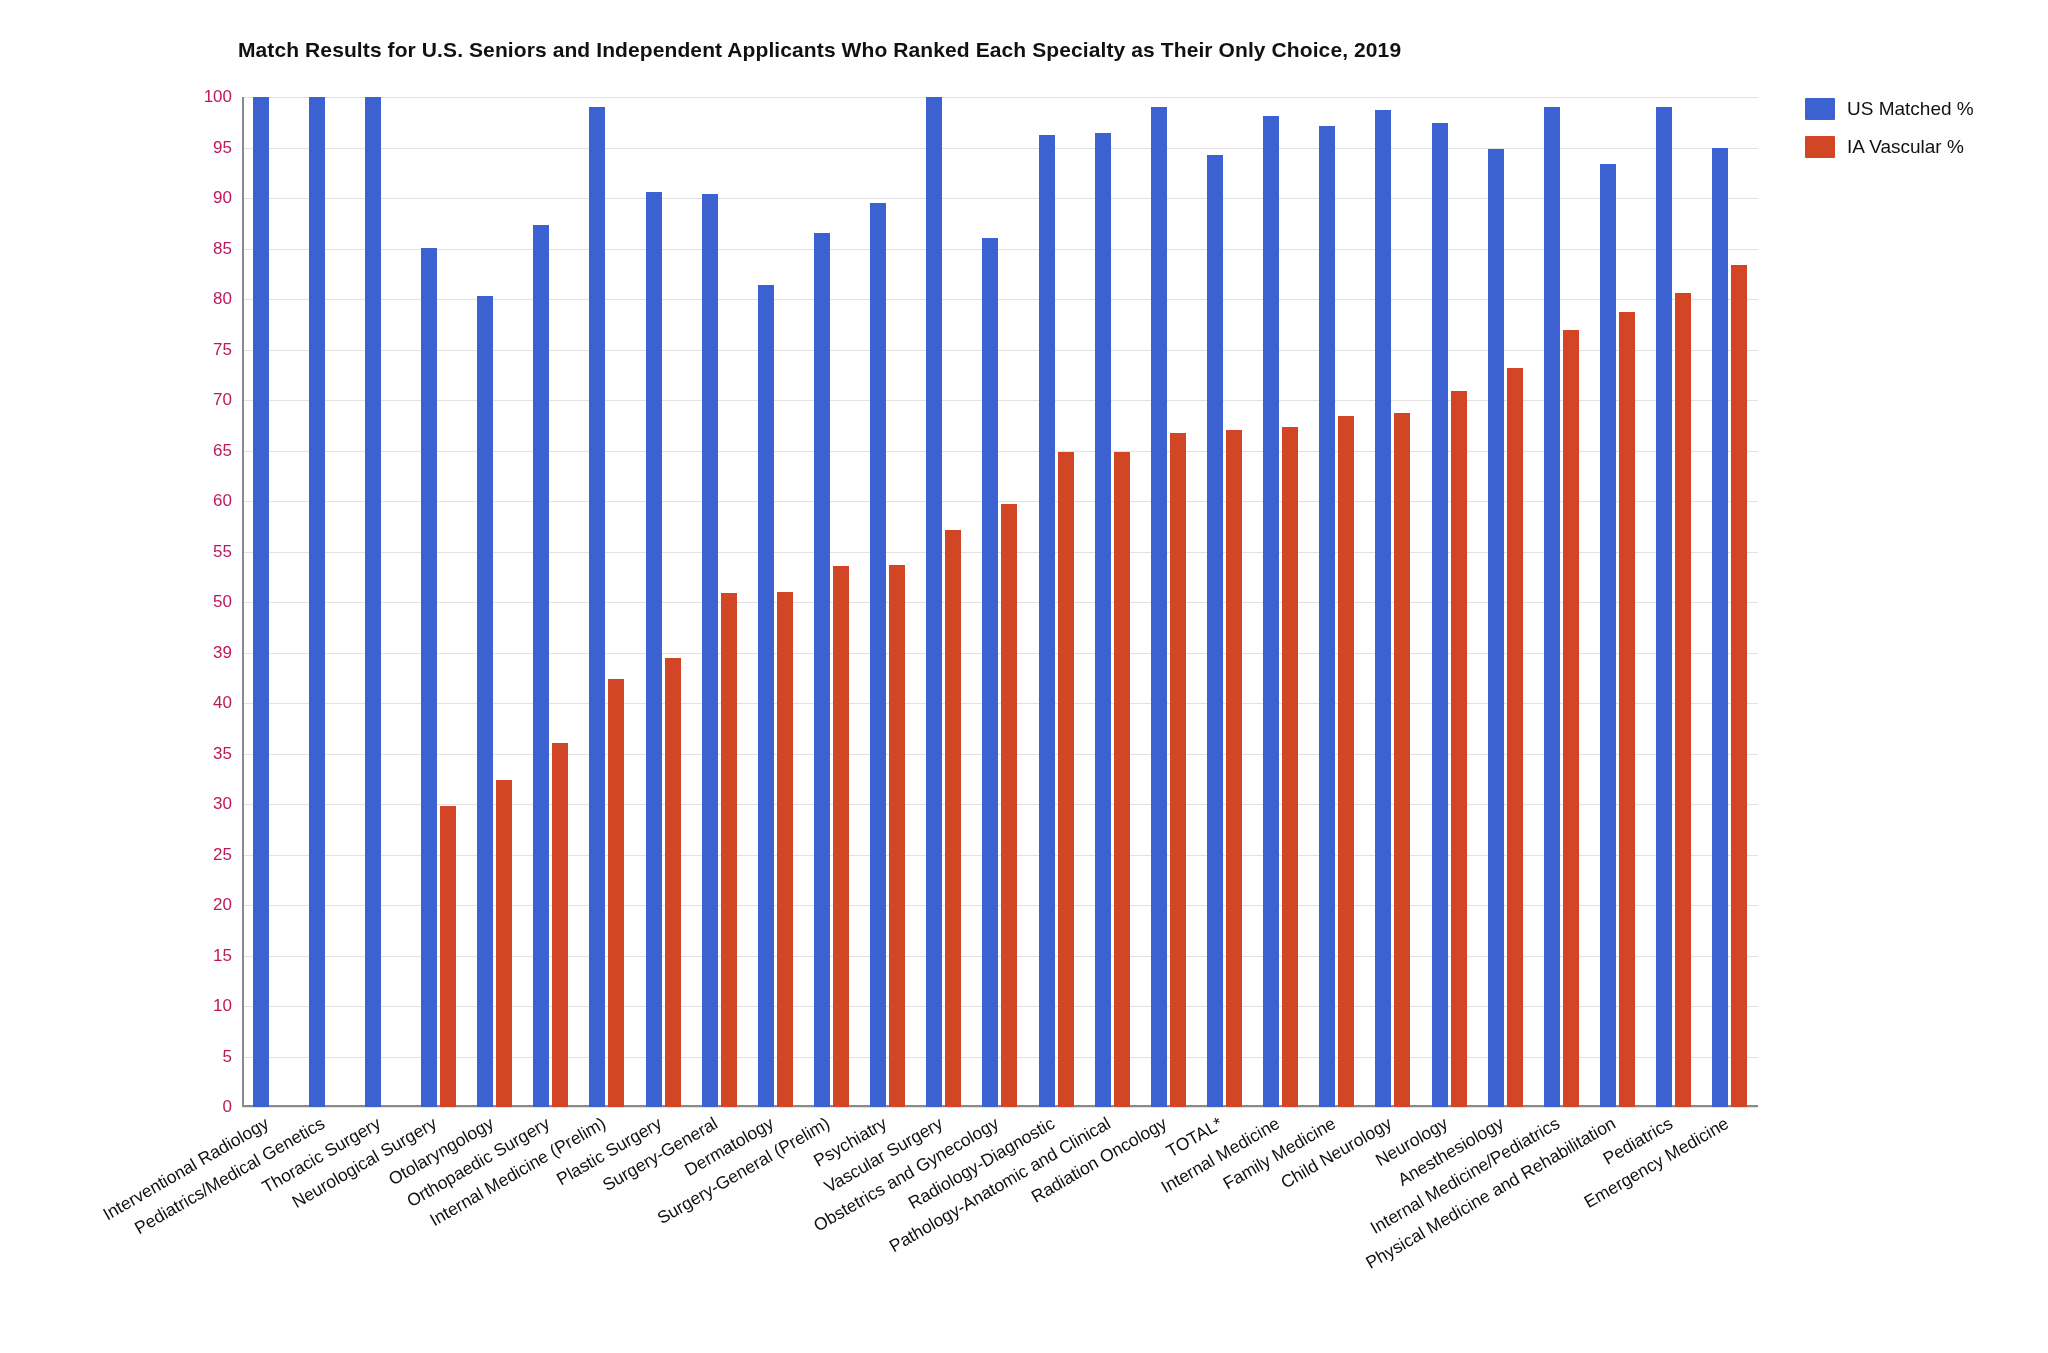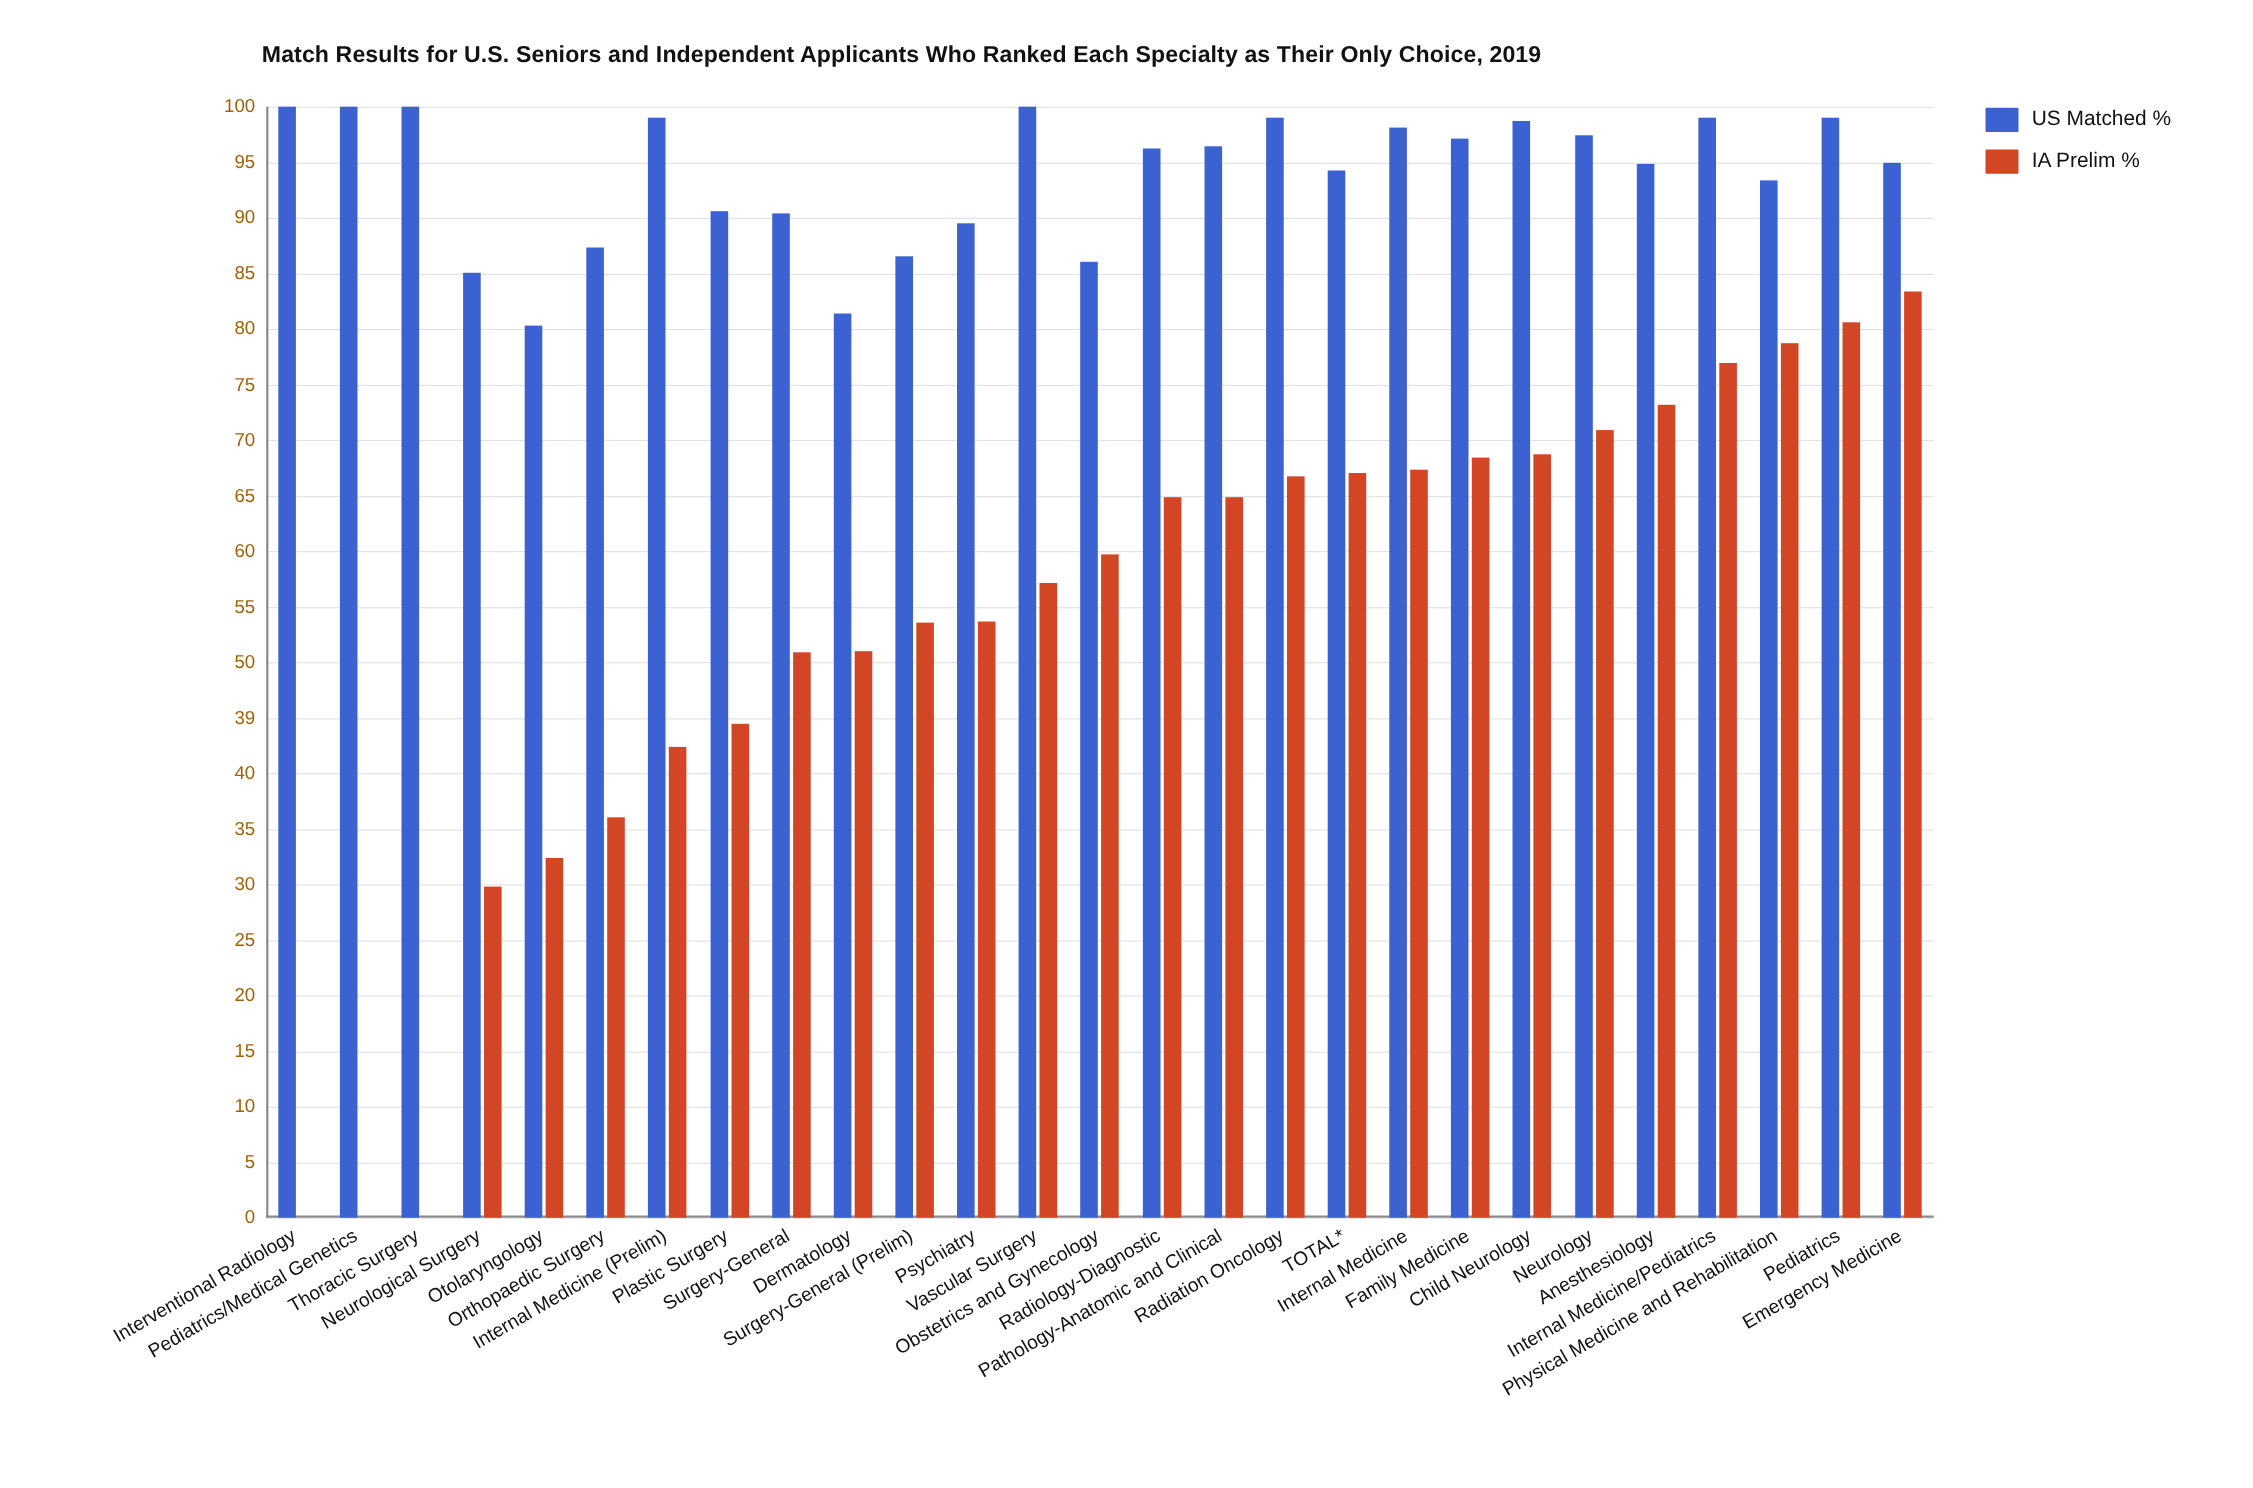--- a/index.html
+++ b/index.html
@@ -59,21 +59,21 @@
     width: 2px;
     height: 100%;
     background: #8a8a8a;
   }
   .ytick {
     position: absolute;
     right: 100%;
     margin-right: 10px;
     transform: translateY(-50%);
     font-size: 17px;
-    color: #a16207;
+    color: #be185d;
     white-space: nowrap;
   }
   #bars {
     position: absolute;
     left: 0;
     top: 0;
     right: 0;
     bottom: 0;
     display: flex;
     align-items: flex-end;
@@ -456,17 +456,17 @@
       </div>
     </div>
 
   <div id="legend">
       <div class="legend-row">
         <span class="legend-swatch" style="background: rgb(59, 98, 208);"></span>
         <span class="legend-label">US Matched %</span>
       </div>
       <div class="legend-row">
         <span class="legend-swatch" style="background: rgb(210, 70, 37);"></span>
-        <span class="legend-label">IA Prelim %</span>
+        <span class="legend-label">IA Vascular %</span>
       </div>
     </div>
 
 </div>
 
 </body></html>

